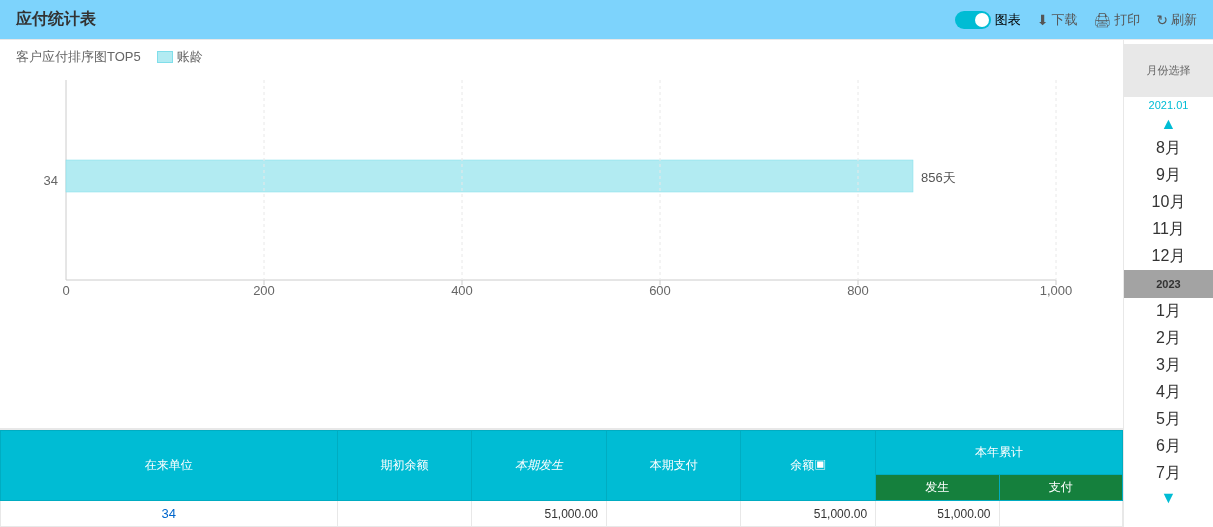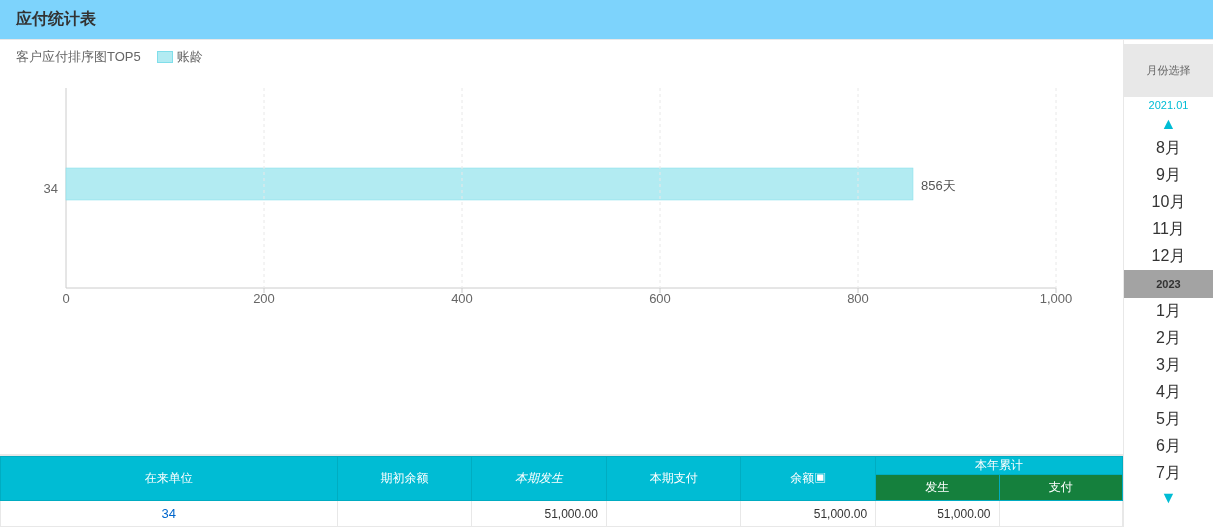--- a/index.html
+++ b/index.html
@@ -18,31 +18,31 @@
     .action-icon { font-size: 14px; }
 
     
     .main-content { display: flex; flex: 1; overflow: hidden; }
 
     
     .chart-table-area { flex: 1; display: flex; flex-direction: column; overflow: hidden; }
 
     
     .chart-section { padding: 8px 16px; flex: 1; min-height: 0; }
-    .chart-legend { display: flex; align-items: center; gap: 16px; margin-bottom: 8px; font-size: 12px; color: #666; }
+    .chart-legend { display: flex; align-items: center; gap: 16px; font-size: 12px; color: #666; }
     .legend-item { display: flex; align-items: center; gap: 4px; }
     .legend-box { width: 16px; height: 12px; background: #b2ebf2; border: 1px solid #80deea; }
     .chart-controls { display: flex; gap: 8px; margin-left: auto; }
     .chart-control-btn { color: #555; font-size: 12px; cursor: pointer; padding: 2px 4px; text-decoration: underline; }
     .chart-control-btn.active { color: #333; font-weight: bold; text-decoration: underline; }
 
     
     .table-section { border-top: 2px solid #e8e8e8; }
     table { width: 100%; border-collapse: collapse; }
-    .table-header-row-1 th { background: #00bcd4; color: #fff; font-size: 12px; font-weight: normal; padding: 0 8px; text-align: center; border: 1px solid #00acc1; }
+    .table-header-row-1 th { background: #00bcd4; color: #fff; font-size: 12px; font-weight: normal; padding: 13px 8px; text-align: center; border: 1px solid #00acc1; }
     .table-header-row-2 th { background: #15803d; color: #fff; font-size: 12px; font-weight: normal; padding: 4px 8px; text-align: center; border: 1px solid #00acc1; }
     .table-data-row td { padding: 5px 8px; border: 1px solid #e8e8e8; font-size: 12px; color: #333; text-align: right; }
     .table-data-row td:first-child { text-align: center; }
     .table-data-row td a { color: #0066cc; text-decoration: none; }
     .colspan-header { text-align: center !important; }
     .legend-and-controls { display: flex; align-items: center; width: 100%; }
 
     
     .right-sidebar { width: 90px; border-left: 1px solid #e8e8e8; background: #fff; display: flex; flex-direction: column; align-items: stretch; overflow-y: auto; padding: 4px 0; }
     .sidebar-year-label { background: #e8e8e8; color: #666; font-size: 11px; padding: 19px 6px; text-align: center; }
@@ -51,20 +51,38 @@
     .sidebar-month { font-size: 16px; color: #333; padding: 3px 8px; cursor: pointer; text-align: center; }
     .year-divider { background: #a3a3a3; color: #333; font-size: 11px; font-weight: bold; padding: 8px 4px; text-align: center; }
   </style>
 </head>
 <body>
 
 <div class="page-container">
 
   <div class="header">
     <span class="header-title">应付统计表</span>
+    <div class="header-actions">
+      <div class="toggle-group">
+        <div class="toggle"></div>
+        <span>图表</span>
+      </div>
+      <div class="action-btn">
+        <span class="action-icon">⬇</span>
+        <span>下载</span>
+      </div>
+      <div class="action-btn">
+        <span class="action-icon">🖨</span>
+        <span>打印</span>
+      </div>
+      <div class="action-btn">
+        <span class="action-icon">↻</span>
+        <span>刷新</span>
+      </div>
+    </div>
   </div>
 
   <div class="main-content">
     <div class="chart-table-area">
 
       <div class="chart-section">
         <div class="legend-and-controls">
           <div class="chart-legend">
             <div class="legend-item">
               <span>客户应付排序图TOP5</span>

